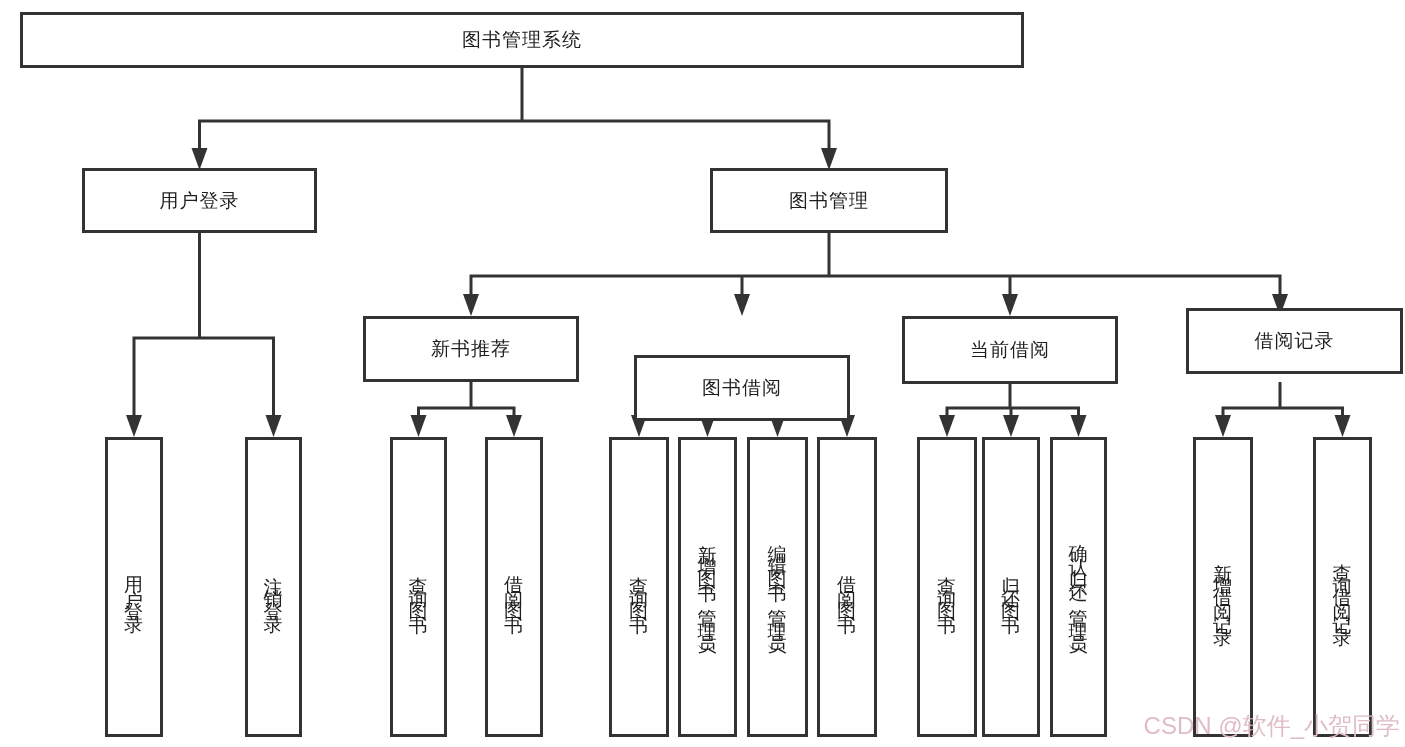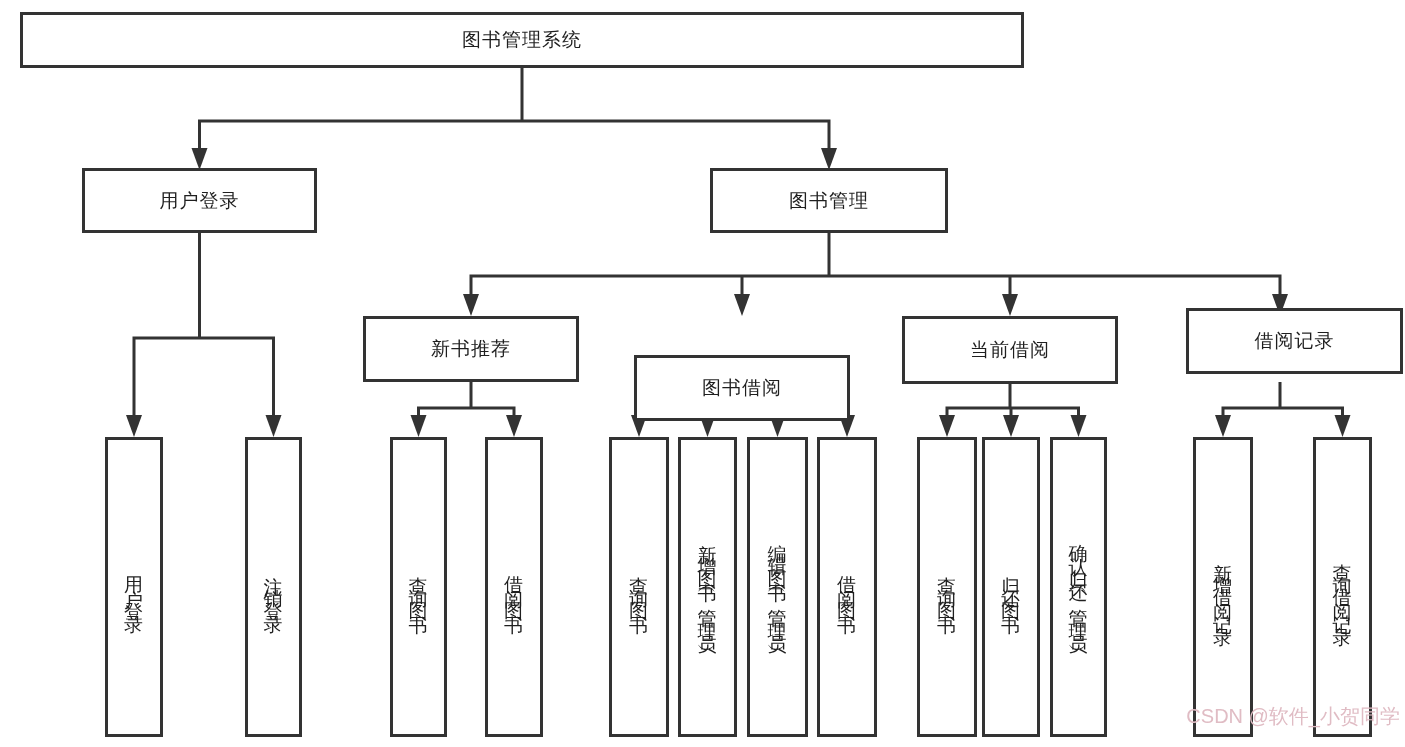--- a/index.html
+++ b/index.html
@@ -31,22 +31,22 @@
   }
   .leaf span{
     writing-mode:vertical-lr;
     text-orientation:mixed;
     font-size:19px;
     letter-spacing:13px;
     line-height:1;
     white-space:nowrap;
   }
   .wm{
-    position:absolute;right:5px;bottom:17px;
-    font-size:20px;color:var(--wm);
+    position:absolute;right:5px;bottom:5px;
+    font-size:24px;color:var(--wm);
     z-index:5;white-space:nowrap;
   }
 </style>
 </head>
 <body>
 
 <div class="canvas">
 
   <svg class="wires" width="1405" height="747" viewBox="0 0 1405 747">
     <g>

